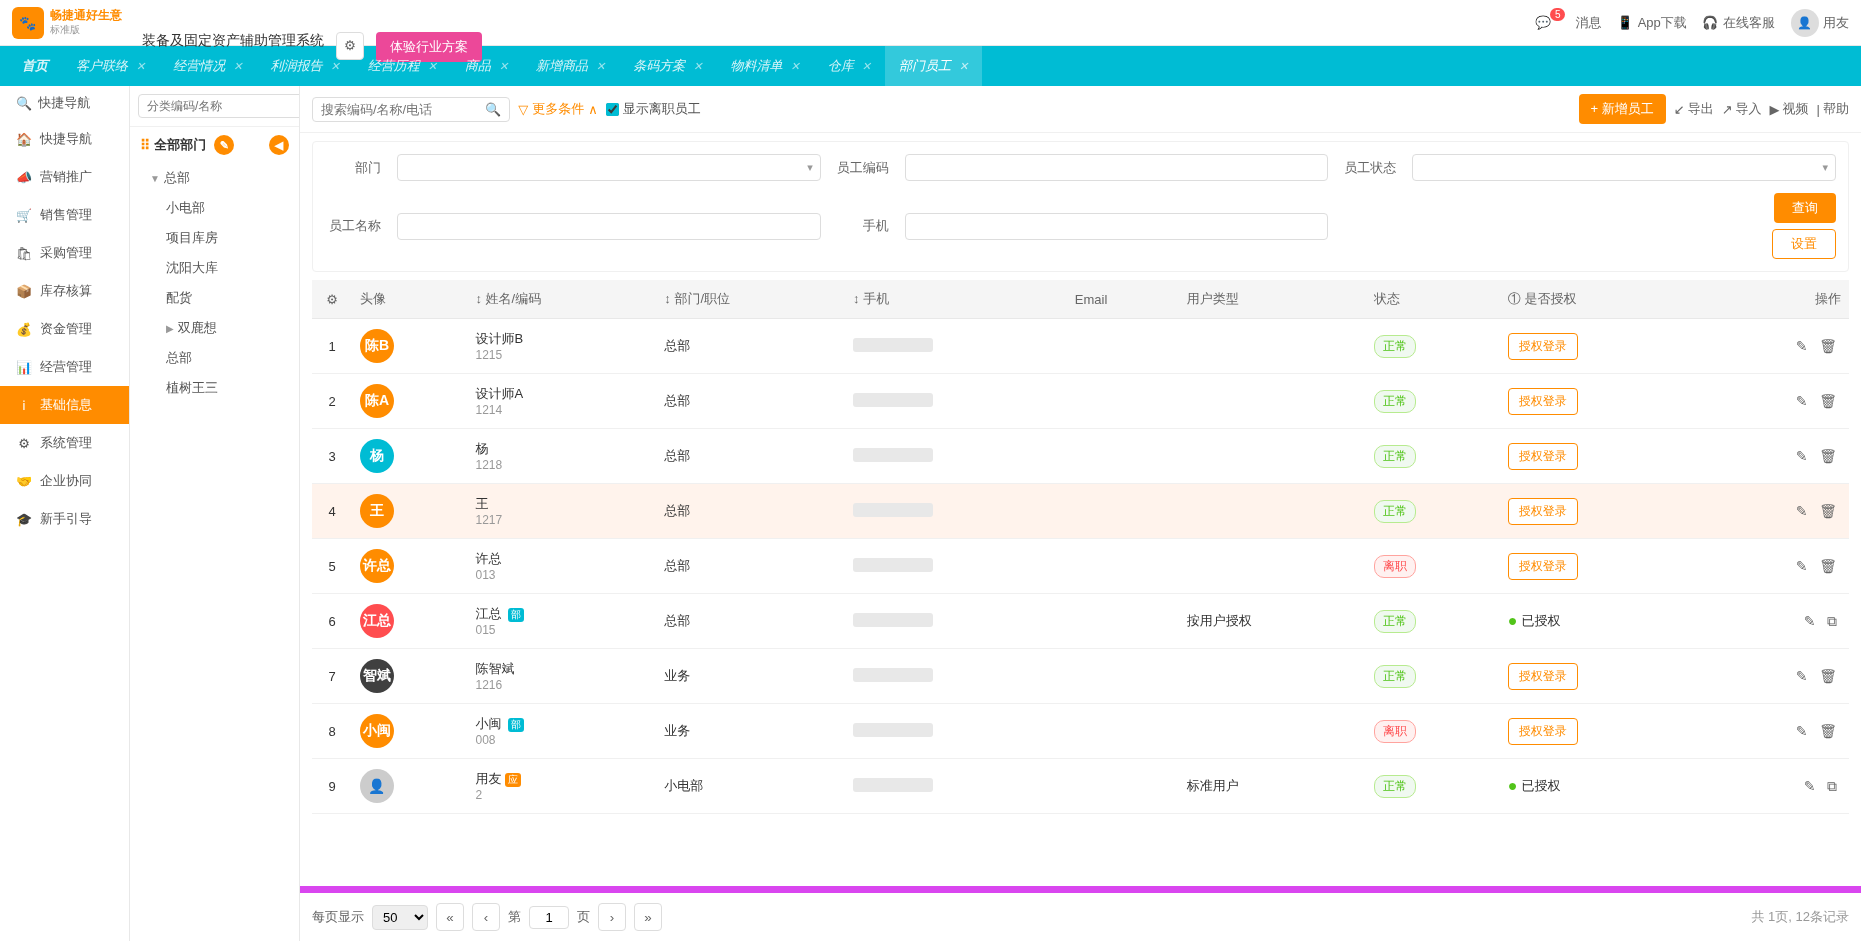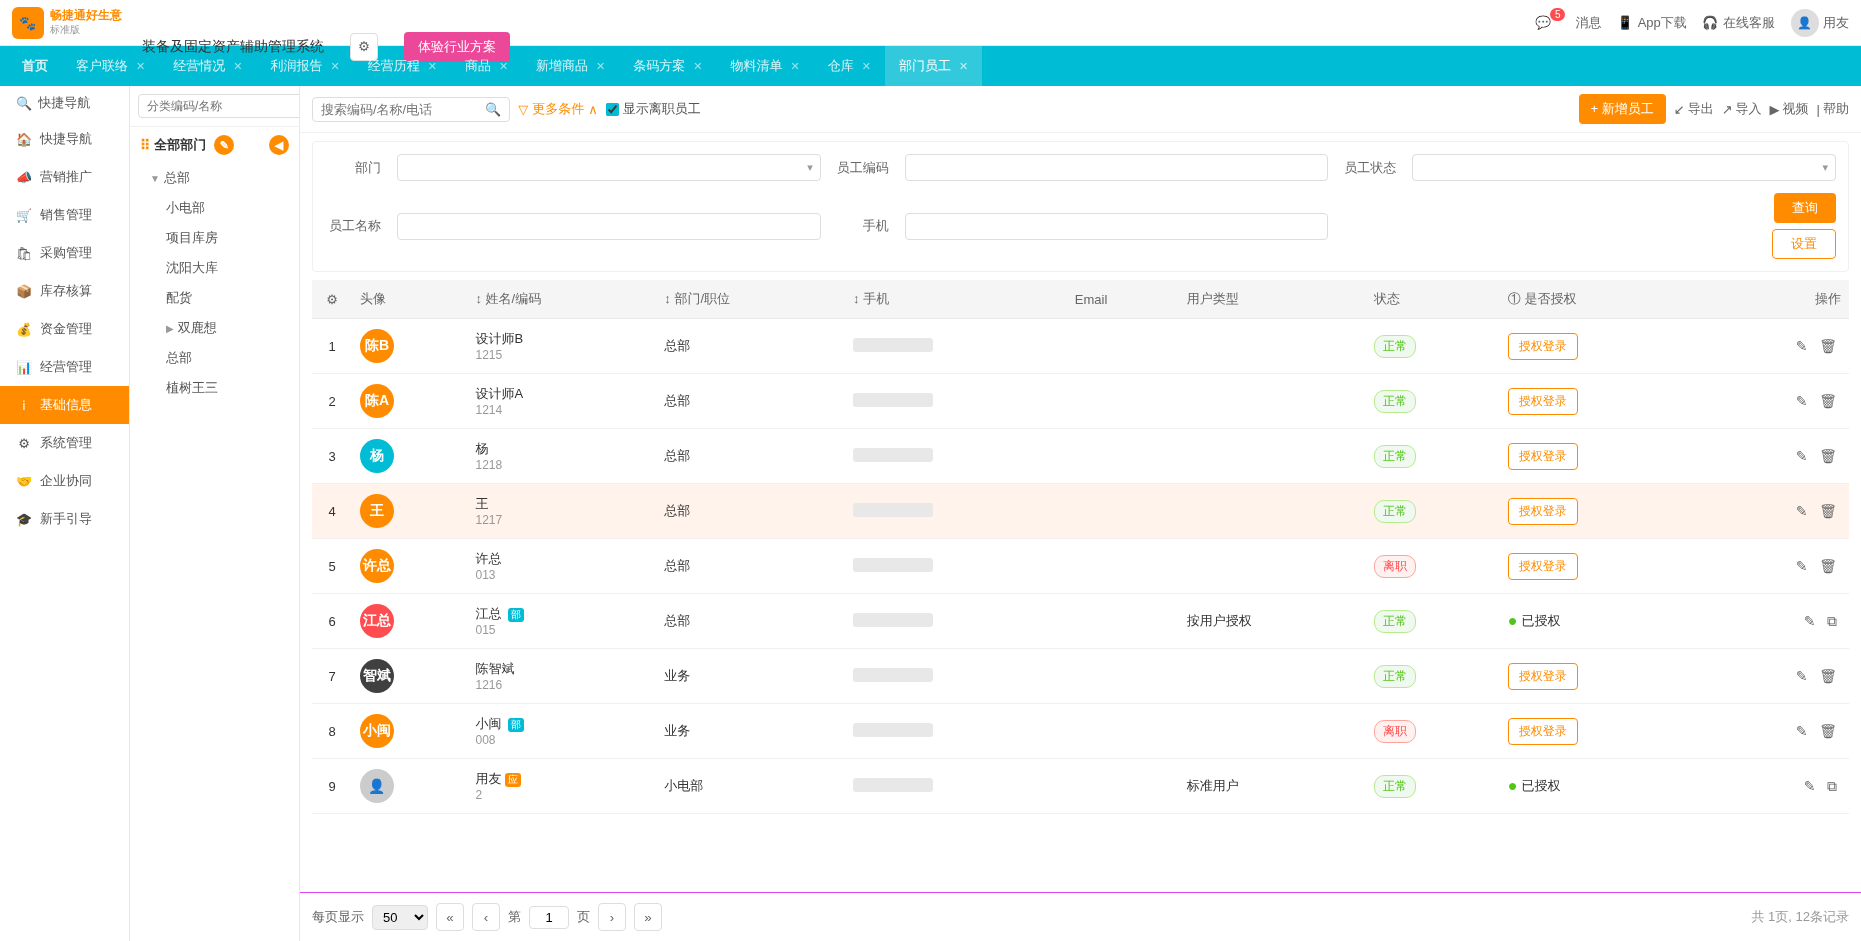--- a/index.html
+++ b/index.html
@@ -4,31 +4,31 @@
   <style>
     * { box-sizing: border-box; margin: 0; padding: 0; font-family: 'Microsoft YaHei', Arial, sans-serif; }
     body { background: #f5f5f5; font-size: 13px; color: #333; }
 
     
     .top-bar { display: flex; align-items: center; background: #fff; height: 46px; padding: 0 12px; border-bottom: 1px solid #e8e8e8; }
     .logo-area { display: flex; align-items: center; gap: 6px; width: 130px; }
     .logo-icon { width: 32px; height: 32px; background: #ff8c00; border-radius: 6px; display: flex; align-items: center; justify-content: center; color: #fff; font-size: 14px; font-weight: bold; }
     .logo-text { font-size: 12px; color: #ff8c00; font-weight: bold; line-height: 1.3; }
     .logo-sub { font-size: 10px; color: #999; }
-    .system-title { display: flex; align-items: center; gap: 26px; flex: 1; font-size: 13px; color: #333; margin-top: 48px; }
+    .system-title { display: flex; align-items: flex-start; gap: 12px; flex: 1; font-size: 13px; color: #333; margin-top: 48px; }
     .system-title-text { font-size: 14px; }
     .gear-btn { width: 28px; height: 28px; border-radius: 4px; border: 1px solid #ddd; background: #fff; cursor: pointer; display: flex; align-items: center; justify-content: center; color: #666; }
     .trial-btn { background: #ec4899; color: #fff; border: none; padding: 6px 14px; border-radius: 4px; cursor: pointer; font-size: 13px; }
     .top-right { display: flex; align-items: center; gap: 16px; margin-left: auto; }
     .top-right-item { display: flex; align-items: center; gap: 4px; color: #666; font-size: 13px; cursor: pointer; }
     .badge { background: #ff4d4f; color: #fff; border-radius: 10px; padding: 1px 5px; font-size: 10px; position: relative; top: -8px; left: -6px; }
     .avatar-circle { width: 28px; height: 28px; border-radius: 50%; background: #ddd; display: flex; align-items: center; justify-content: center; color: #999; font-size: 12px; }
 
     
-    .nav-tabs { background: #00bcd4; display: flex; align-items: center; height: 40px; padding: 4px 8px; overflow-x: auto; }
+    .nav-tabs { background: #00bcd4; display: flex; align-items: center; height: 40px; padding: 4px 8px; overflow-x: auto; font-style: italic; }
     .nav-tab { padding: 0 14px; height: 40px; display: flex; align-items: center; color: rgba(255,255,255,0.85); font-size: 13px; cursor: pointer; white-space: nowrap; gap: 4px; }
     .nav-tab.active { background: rgba(255,255,255,0.2); color: #fff; }
     .nav-tab .close-x { font-size: 11px; opacity: 0.7; margin-left: 4px; }
     .nav-tab.home { font-weight: bold; }
 
     
     .main-layout { display: flex; height: calc(100vh - 86px); }
 
     
     .sidebar { width: 130px; background: #fff; border-right: 1px solid #e8e8e8; overflow-y: auto; flex-shrink: 0; }
@@ -89,21 +89,21 @@
     .status-normal { background: #f0f9f0; color: #52c41a; border: 1px solid #b7eb8f; }
     .status-resign { background: #fff1f0; color: #ff4d4f; border: 1px solid #ffa39e; }
     .auth-btn { border: 1px solid #ff8c00; color: #ff8c00; background: #fff; padding: 4px 10px; border-radius: 4px; cursor: pointer; font-size: 12px; white-space: nowrap; }
     .auth-granted { color: #333; font-size: 13px; display: flex; align-items: center; gap: 4px; }
     .auth-granted .dot { color: #52c41a; font-size: 16px; }
     .op-btn { background: none; border: none; cursor: pointer; color: #666; font-size: 14px; padding: 2px 4px; }
     .dept-badge { display: inline-block; background: #00bcd4; color: #fff; border-radius: 3px; font-size: 10px; padding: 0 3px; margin-left: 3px; vertical-align: middle; }
     .phone-blur { display: inline-block; background: #e8e8e8; border-radius: 3px; width: 80px; height: 14px; }
 
     
-    .pagination { display: flex; align-items: center; padding: 10px 12px; border-top: 1px solid #d946ef; background: #fff; gap: 8px; font-size: 13px; color: #666; }
+    .pagination { display: flex; align-items: center; padding: 10px 12px; border-top: 7px solid #d946ef; background: #fff; gap: 8px; font-size: 13px; color: #666; }
     .page-size-label { color: #666; }
     .page-size-select { border: 1px solid #ddd; border-radius: 4px; padding: 3px 6px; font-size: 13px; }
     .page-btn { border: 1px solid #ddd; background: #fff; border-radius: 4px; width: 28px; height: 28px; display: flex; align-items: center; justify-content: center; cursor: pointer; color: #666; }
     .page-input { border: 1px solid #ddd; border-radius: 4px; padding: 3px 6px; font-size: 13px; width: 40px; text-align: center; }
     .total-info { margin-left: auto; color: #999; }
   </style>
 </head>
 <body>
 
 <div id="app">

